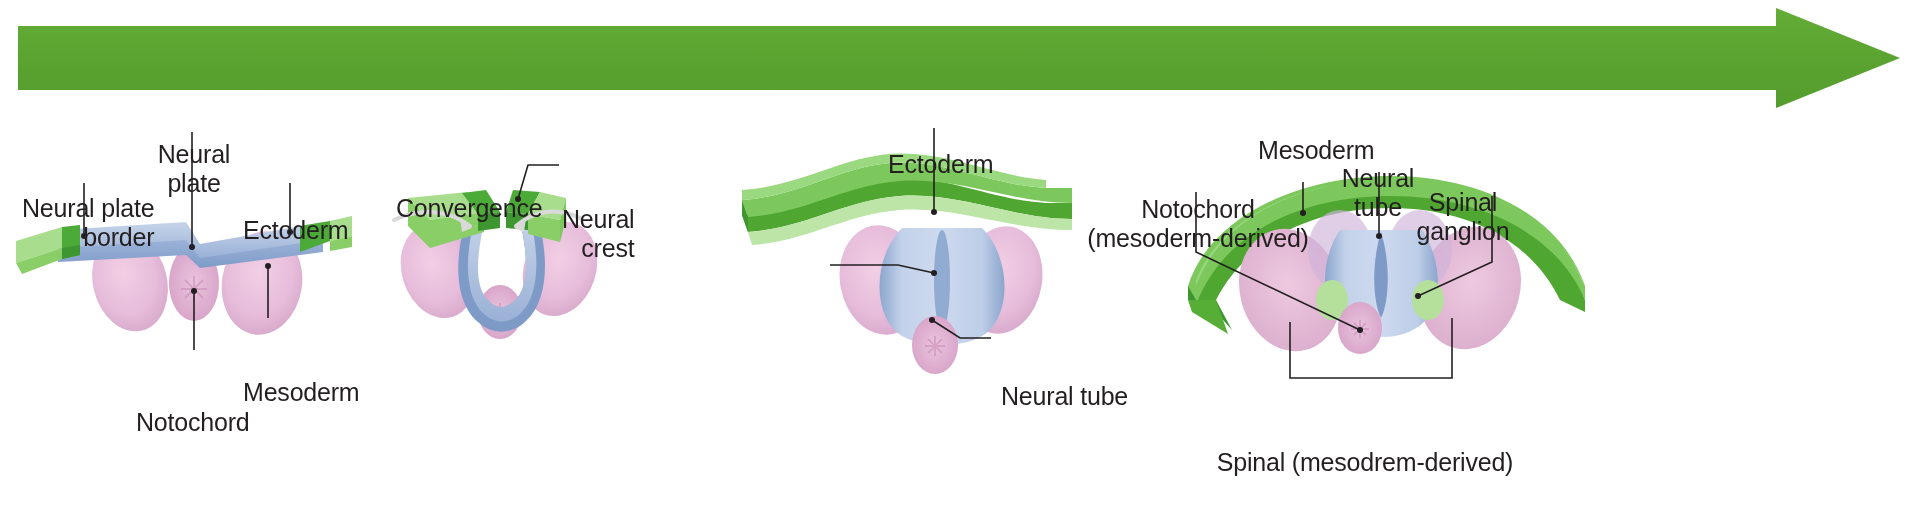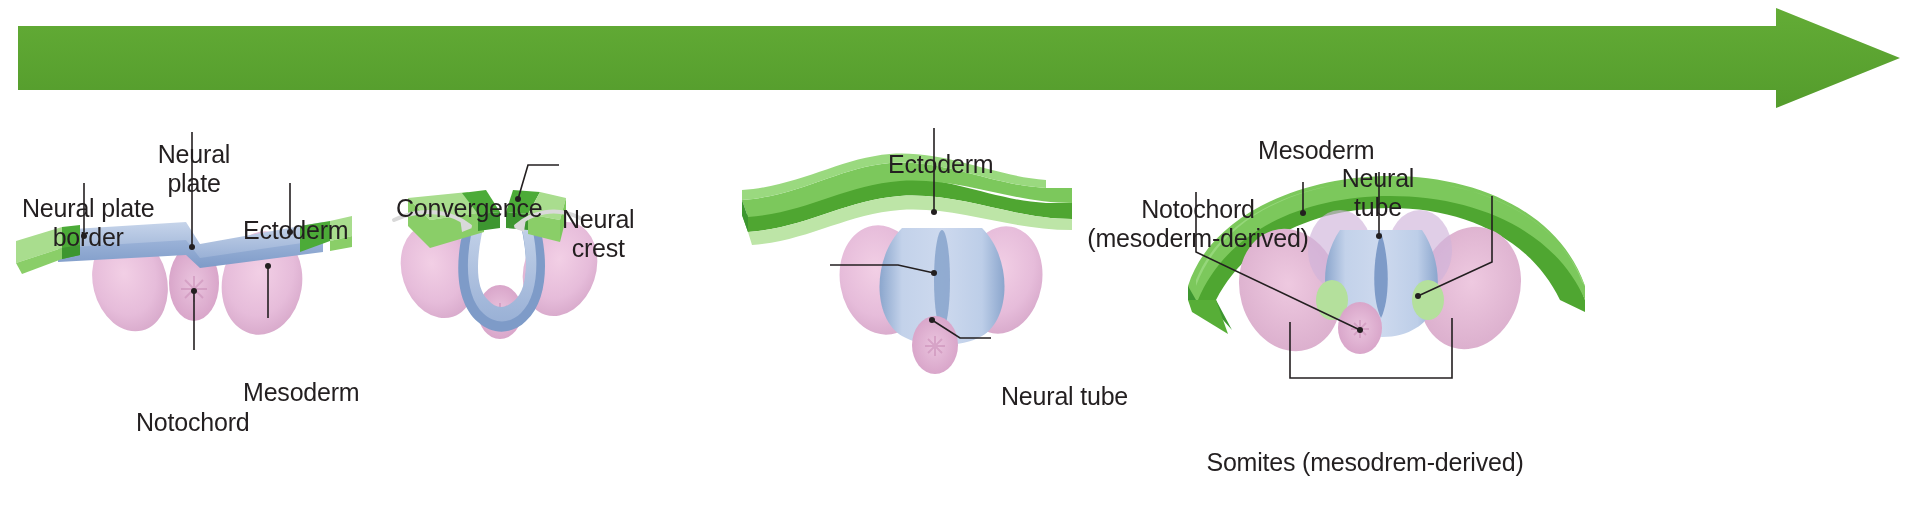--- a/index.html
+++ b/index.html
@@ -22,21 +22,21 @@
     position: absolute;
     color: #231f20;
     font-family: "Liberation Sans", sans-serif;
     font-size: 25px;
     line-height: 29px;
     white-space: pre;
     letter-spacing: -0.2px;
   }
   .label.center { text-align: center; }
   .label.right  { text-align: right; }
-  .label.left   { text-align: center; }
+  .label.left   { text-align: right; }
   svg.art {
     position: absolute;
     left: 0;
     top: 0;
     width: 1920px;
     height: 528px;
   }
 </style>
 </head>
 <body>
@@ -312,18 +312,22 @@
   <div class="label center" style="left:1073px; top:137px; width:250px;">
     <div style="white-space:pre-line;">Notochord
 (mesoderm-derived)</div>
   </div>
 
   <div class="label center" style="left:1328px; top:106px; width:100px;">
     <div style="white-space:pre-line;">Neural
 tube</div>
   </div>
 
+  <div class="label center" style="left:1404px; top:130px; width:118px;">
+    <div style="white-space:pre-line;">Spinal
+ganglion</div>
+  </div>
 
   <div class="label center" style="left:1200px; top:390px; width:330px;">
-    <div>Somites (mesodrem-derived)</div>
+    <div>Spinal (mesodrem-derived)</div>
   </div>
 
 </div>
 
 </body></html>

